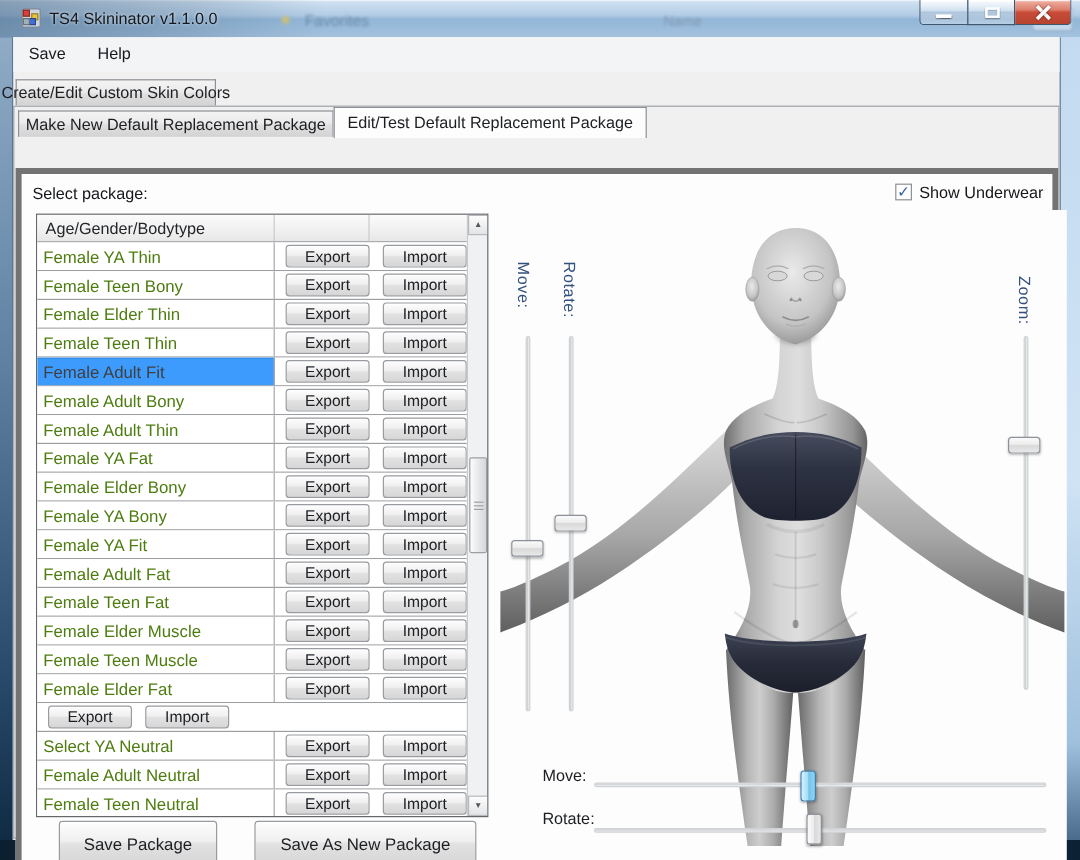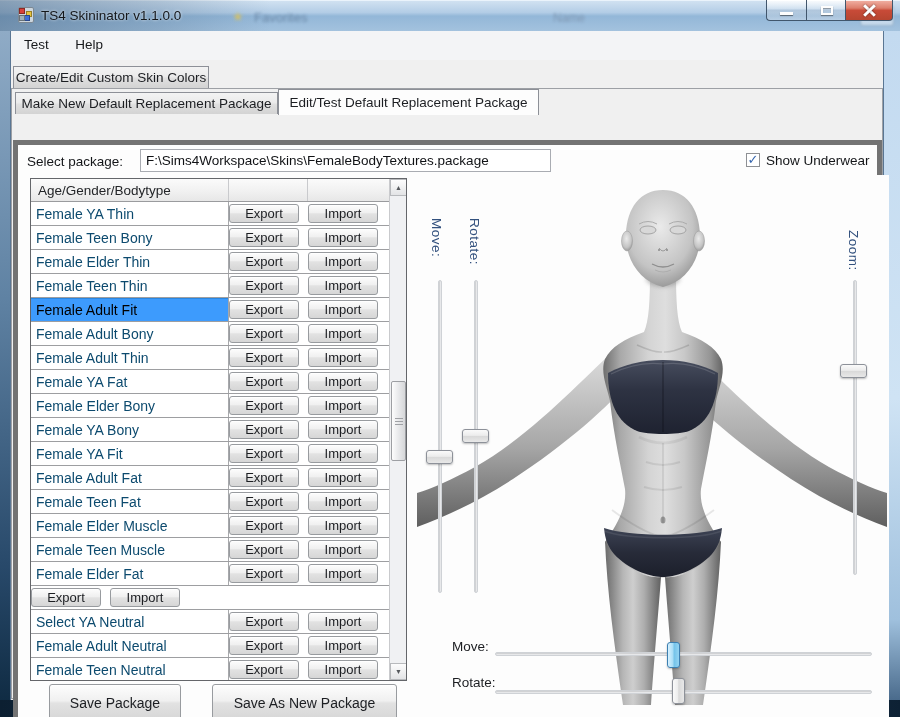--- a/index.html
+++ b/index.html
@@ -55,21 +55,21 @@
   
   .client{position:absolute;left:10px;top:31px;width:874px;height:669px;background:#f0f0f0;
     border-left:1px solid #5a7693;border-right:1px solid #5a7693;}
   .menubar{position:absolute;left:0;top:0;width:100%;height:29px;background:#f3f4f6;}
   .menu-item{display:inline-block;padding:6px 9px 0 9px;font-size:13.5px;color:#17191c;margin-left:4px;}
 
   .tab{position:absolute;border:1px solid #8d9097;border-bottom:none;display:flex;align-items:center;
     justify-content:center;font-size:13.5px;color:#1c1e22;white-space:nowrap;
     background:linear-gradient(180deg,#f3f3f3 0%,#ebebeb 45%,#dfdfdf 55%,#d3d3d3 100%);}
   .tab.active{background:#f7f7f7;z-index:5;}
-  .tab-o1{left:2px;top:35px;width:196px;height:22px;}
+  .tab-o1{left:2px;top:35px;width:167px;height:22px;}
   .tab-o2{left:197px;top:31px;width:287px;height:27px;}
   .tab-i1{left:4px;top:61px;width:263px;height:22px;}
   .tab-i2{left:267px;top:58px;width:261px;height:26px;}
   .tab-i1.active,.tab-i2.active{background:#fdfdfd;}
 
   .page-outer{position:absolute;left:0;top:57px;width:872px;height:611px;background:#f0f0f0;border:1px solid #9da0a5;}
   .page-inner{position:absolute;left:2px;top:83px;width:869px;height:582px;background:#fdfdfd;border:5px solid #737373;margin-top:26px;}
 
   
   .lbl{position:absolute;font-size:13.5px;color:#141619;}
@@ -90,26 +90,26 @@
   .grid{position:absolute;left:12px;top:33px;width:377px;height:503px;border:1px solid #64666a;background:#fff;overflow:hidden;}
   .grid-header{position:absolute;left:0;top:0;width:358px;height:23px;display:flex;
     background:linear-gradient(180deg,#fbfbfb,#f1f1f1 55%,#e7e7e7);border-bottom:1px solid #9a9b9e;}
   .gh-cell{border-right:1px solid #c9cacd;height:100%;display:flex;align-items:center;padding-left:7px;
     font-size:13.5px;color:#232528;}
   .gh-name{width:198px;}
   .gh-exp{width:79px;}
   .gh-imp{width:81px;border-right:none;}
   .grid-body{position:absolute;left:0;top:23px;width:358px;}
   .grid-row{height:24px;display:flex;border-bottom:1px solid #9d9ea1;background:#fff;position:relative;}
-  .cell-name{width:198px;border-right:1px solid #a7a8ab;font-size:14px;color:#0c4a6e;display:flex;
+  .cell-name{width:198px;border-right:1px solid #a7a8ab;font-size:14px;color:#4d7c0f;display:flex;
     align-items:center;padding-left:5px;overflow:hidden;white-space:nowrap;}
-  .cell-btn{width:79px;display:flex;align-items:center;justify-content:flex-start;}
+  .cell-btn{width:79px;display:flex;align-items:center;justify-content:flex-end;}
   .cell-btn.imp{width:81px;}
   .mini-btn{width:70px;height:19px;font-size:13px;}
-  .grid-row.selected .cell-name{background:#3d9bfd;color:#000000;box-shadow:inset 0 1px 0 #2a86e0;text-align:center;}
+  .grid-row.selected .cell-name{background:#3d9bfd;color:#404040;box-shadow:inset 0 1px 0 #2a86e0;text-align:center;}
   
   .gsb{position:absolute;right:0;top:0;width:17px;height:501px;background:#f0f1f3;border-left:1px solid #c9cacd;}
   .gsb-btn{position:absolute;left:0;width:17px;height:17px;background:linear-gradient(180deg,#fdfdfd,#e3e4e6);
     border:1px solid #b8babd;display:flex;align-items:center;justify-content:center;font-size:7px;color:#55585c;}
   .gsb-up{top:0;}
   .gsb-down{bottom:0;}
   .gsb-thumb{position:absolute;left:1px;top:202px;width:15px;height:80px;border:1px solid #9d9fa3;border-radius:2px;
     background:linear-gradient(90deg,#fdfdfd,#e8e9eb 50%,#d6d7d9);}
   .gsb-grip{position:absolute;left:3px;top:36px;width:8px;height:7px;
     border-top:1px solid #9fa1a5;border-bottom:1px solid #9fa1a5;}
@@ -165,34 +165,33 @@
         </span>
       <span class="winbtn close">
           <span class="g-x a"></span>
           <span class="g-x b"></span>
         </span>
     </span>
   </div>
 
   <div class="client">
     <div class="menubar">
-      <span class="menu-item">Test</span>
+      <span class="menu-item">Save</span>
       <span class="menu-item">Help</span>
     </div>
 
     <div class="tab tab-o1">Create/Edit Custom Skin Colors</div>
 
     <div class="page-outer"></div>
     <div class="tab tab-i2 active">Edit/Test Default Replacement Package</div>
     <div class="tab tab-i1">Make New Default Replacement Package</div>
 
     <div class="page-inner">
 
       <span class="lbl pkg-label">Select package:</span>
-      <input class="pkg-input" value="F:\Sims4Workspace\Skins\FemaleBodyTextures.package" style="">
       <span class="cb">
           <span class="mark">✓</span>
         </span>
       <span class="lbl cb-label">Show Underwear</span>
 
       <div class="grid">
         <div class="grid-header">
           <div class="gh-cell gh-name">Age/Gender/Bodytype</div>
           <div class="gh-cell gh-exp"></div>
           <div class="gh-cell gh-imp"></div>

